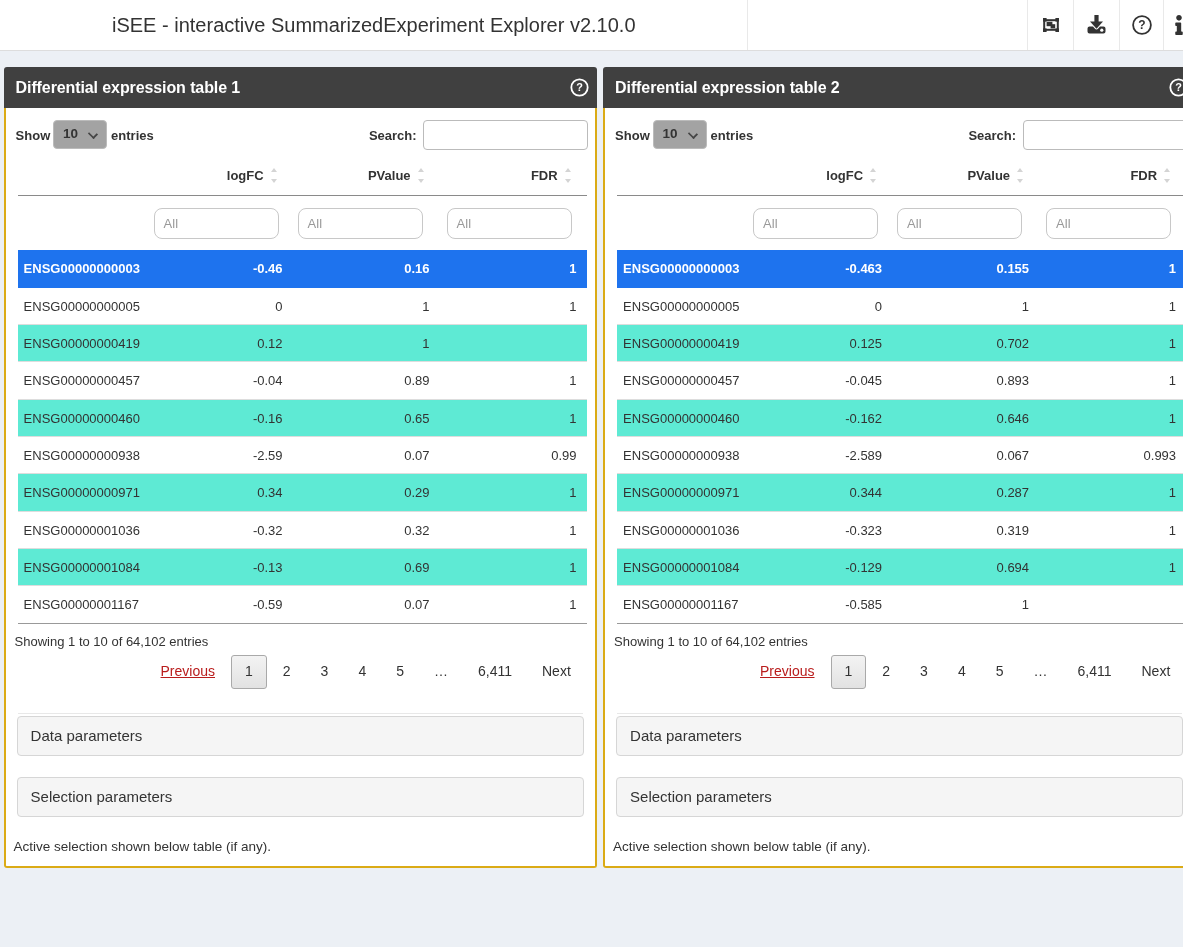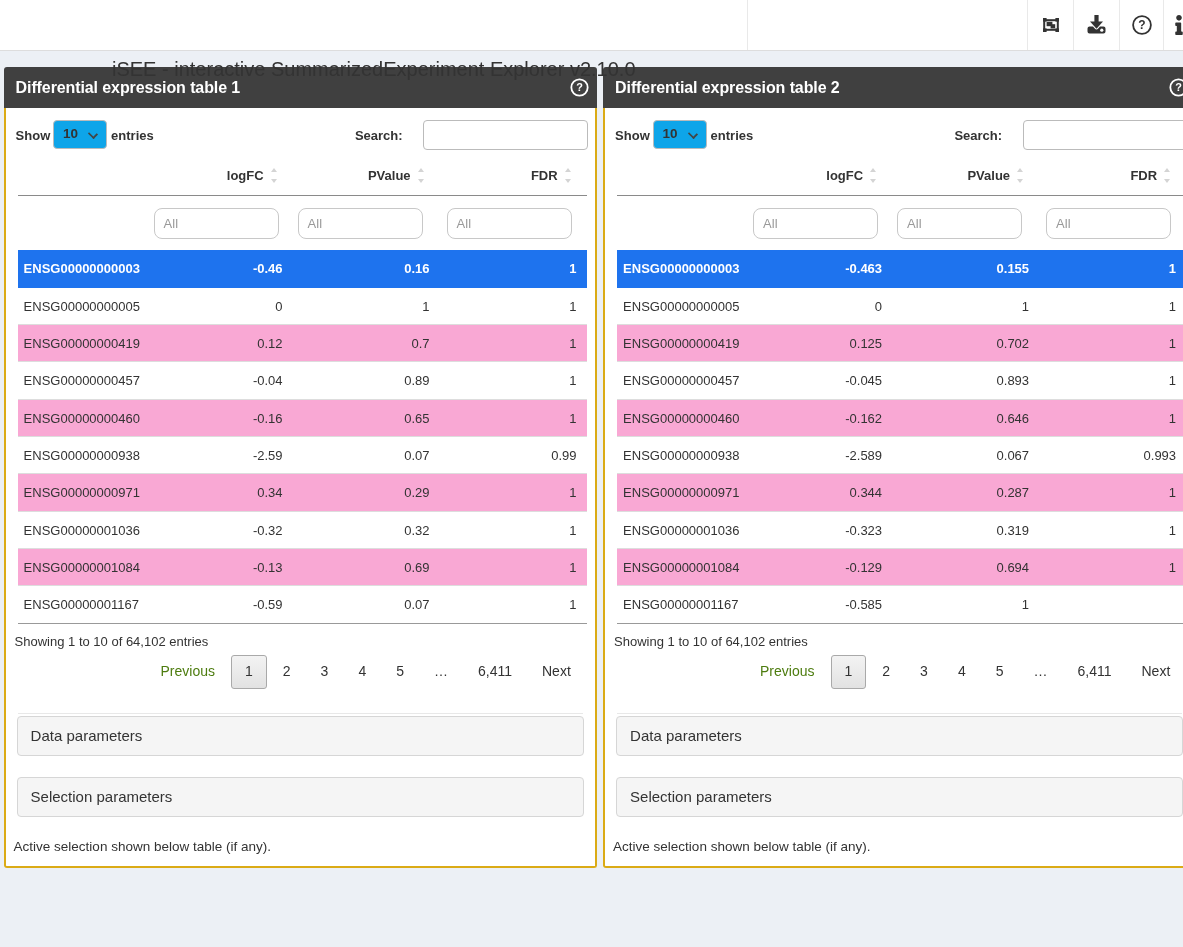--- a/index.html
+++ b/index.html
@@ -9,21 +9,21 @@
   background: #ecf0f5;
   color: #333;
 }
 
 .navbar {
   position: absolute; left:0; top:0; width:1183px; height:51px;
   background:#fff; border-bottom:1px solid #ddd;
 }
 .nav-title {
   position:absolute; left:112px; top:0; line-height:50px;
-  font-size:20px; color:#333;margin-top:44px;
+  font-size:20px; color:#333;
 }
 .nav-sep { position:absolute; top:0; width:1px; height:50px; background:#e9e9e9; }
 .nav-icon { position:absolute; }
 
 .content { position:absolute; left:0; top:51px; width:1200px; }
 .panel {
   position:absolute; top:16.4px; width:593.2px; height:801px;
 }
 .panel.p1 { left:3.6px; }
 .panel.p2 { left:603.1px; }
@@ -36,27 +36,27 @@
 .qicon { position:absolute; top:11px; right:8px; width:19px; height:19px; }
 .pbody {
   position:absolute; left:0; top:41px; right:0; bottom:0;
   background:#fff; border:2px solid #dbab16; border-top:none;
   border-radius:0 0 3px 3px;
 }
 .lbl { font-weight:bold; font-size:13px; color:#333; }
 .show-lbl { position:absolute; left:10px; top:20px; }
 .sel {
   position:absolute; left:47.5px; top:11.5px; width:54px; height:29px;
-  border:1px solid #bbb; border-radius:4px; background:#0ea5e9;padding-left:16px;
+  border:1px solid #bbb; border-radius:4px; background:#a3a3a3;padding-left:16px;
 }
 .sel .v { position:absolute; left:9px; top:5px; font-weight:bold; font-size:13.5px; }
 .sel .chev { position:absolute; right:9px; top:9px; width:8px; height:8px;
   border-right:2px solid #444; border-bottom:2px solid #444; transform:rotate(45deg) scale(1,0.8); }
 .entries-lbl { position:absolute; left:105.5px; top:20px; }
-.search-lbl { position:absolute; left:297px; top:20px; width:100px; text-align:right; }
+.search-lbl { position:absolute; left:311px; top:20px; width:100px; text-align:right; }
 .search-box {
   position:absolute; left:417.5px; top:11.5px; width:165px; height:30px;
   border:1px solid #bbb; border-radius:4px; background:#fff;
 }
 
 .th { position:absolute; top:60px; height:12px; font-weight:bold; font-size:13px; text-align:right; }
 .th1 { left:140px; width:118px; }
 .th2 { left:287px; width:118px; }
 .th3 { left:434px; width:118px; }
 .sorter { position:absolute; top:60px; width:7px; height:15px; }
@@ -71,29 +71,29 @@
 .flt {
   position:absolute; top:99.5px; width:125px; height:31px;
   border:1px solid #c8c8c8; border-radius:8px; background:#fff;
   font-size:13px; color:#999; line-height:29px; padding-left:9px;
 }
 .f1 { left:148px; } .f2 { left:292px; } .f3 { left:441px; }
 
 .rows { position:absolute; left:12px; top:142px; width:569px; }
 .drow { height:37.35px; display:flex; font-size:13px; color:#333; border-bottom:1px solid #ddd; }
 .drow:last-child { border-bottom:1px solid #999; }
-.drow.odd { background:#f9a8d4; }
+.drow.odd { background:#5eead4; }
 .drow.sel-row { background:#1e73ee; color:#fff; border-bottom:1px solid #1e73ee; font-weight:bold; }
 .c0 { width:128px; padding-left:6px; line-height:37px; }
 .c1,.c2,.c3 { width:147px; text-align:right; padding-right:10px; line-height:37px; }
 
 .dtinfo { position:absolute; left:9px; top:525.5px; font-size:13px; }
 .paging { position:absolute; right:10px; top:546.5px; height:36px; font-size:14px; }
 .pg { display:inline-block; vertical-align:top; padding:6.5px 14px; line-height:21px; color:#333; margin-left:2px; }
-.pg.prev { color:#4d7c0f; }
+.pg.prev { color:#b91c1c;text-decoration:underline; }
 .pg.cur {
   background:linear-gradient(#f3f3f3,#e2e2e2); border:1px solid #a9a9a9; border-radius:3px;
   padding:5.5px 13px;
 }
 .hr { position:absolute; left:12px; right:12px; top:604.5px; height:1px; background:#e8e8e8; }
 
 .cbox {
   position:absolute; left:11px; right:11px; height:40px;
   background:#f5f5f5; border:1px solid #d6d6d6; border-radius:4px;
   font-size:15px; color:#333; line-height:38px; padding-left:13px;
@@ -144,21 +144,20 @@
           </div>
         <div class="drow">
             <div class="c0">ENSG00000000005</div>
             <div class="c1">0</div>
             <div class="c2">1</div>
             <div class="c3">1</div>
           </div>
         <div class="drow odd">
             <div class="c0">ENSG00000000419</div>
             <div class="c1">0.12</div>
-            <div class="c2">0.7</div>
             <div class="c3">1</div>
           </div>
         <div class="drow">
             <div class="c0">ENSG00000000457</div>
             <div class="c1">-0.04</div>
             <div class="c2">0.89</div>
             <div class="c3">1</div>
           </div>
         <div class="drow odd">
             <div class="c0">ENSG00000000460</div>

